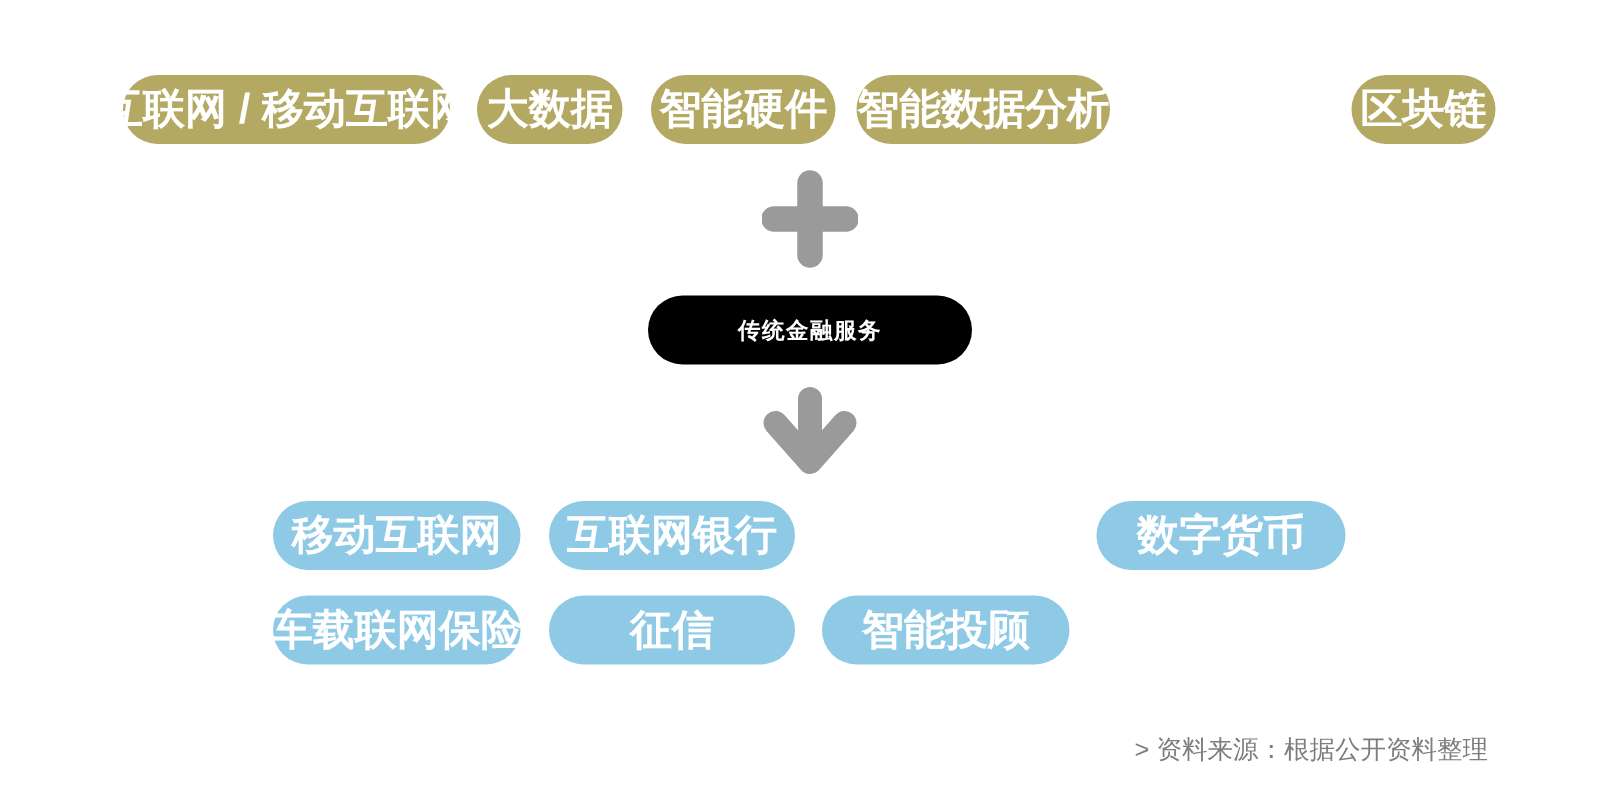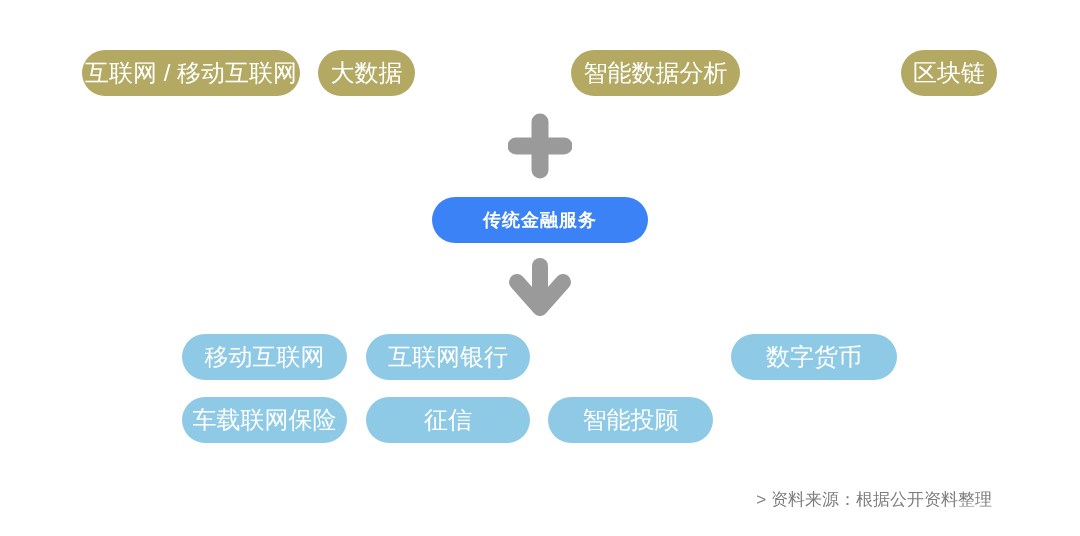--- a/index.html
+++ b/index.html
@@ -12,31 +12,32 @@
     overflow: hidden;
   }
   .pill {
     position: absolute;
     height: 46px;
     border-radius: 23px;
     display: flex;
     align-items: center;
     justify-content: center;
     color: #ffffff;
-    font-size: 24px;
+    font-size: 28px;
     white-space: nowrap;
     box-sizing: border-box;
+    font-weight: bold;
   }
   .olive { background: #b3a963; top: 50px; }
   .blue  { background: #8ecae6; }
   .teal  {
-    background: #3b82f6;
+    background: #000000;
     left: 432px; top: 197px; width: 216px;
     font-weight: bold;
-    font-size: 18px;
+    font-size: 15px;
     letter-spacing: 1px;
   }
   
   .t1 { left: 82px;  width: 218px; }
   .t2 { left: 318px; width: 97px;  }
   .t3 { left: 434px; width: 123px; }
   .t4 { left: 571px; width: 169px; }
   .t5 { left: 762px; width: 119px; }
   .t6 { left: 901px; width: 96px;  }
   
@@ -58,20 +59,21 @@
     white-space: nowrap;
   }
 </style>
 </head>
 <body>
 
 <div class="canvas">
 
   <div class="pill olive t1">互联网 / 移动互联网</div>
   <div class="pill olive t2">大数据</div>
+  <div class="pill olive t3">智能硬件</div>
   <div class="pill olive t4">智能数据分析</div>
   <div class="pill olive t6">区块链</div>
 
   <span class="icon-wrap plus-wrap">
     <svg width="64" height="68" viewBox="0 0 64 68" aria-hidden="true">
       <path d="M32 10 V58 M8 34 H56" stroke="#9a9a9a" stroke-width="17" stroke-linecap="round" fill="none"></path>
     </svg>
   </span>
 
   <div class="pill teal">传统金融服务</div>

